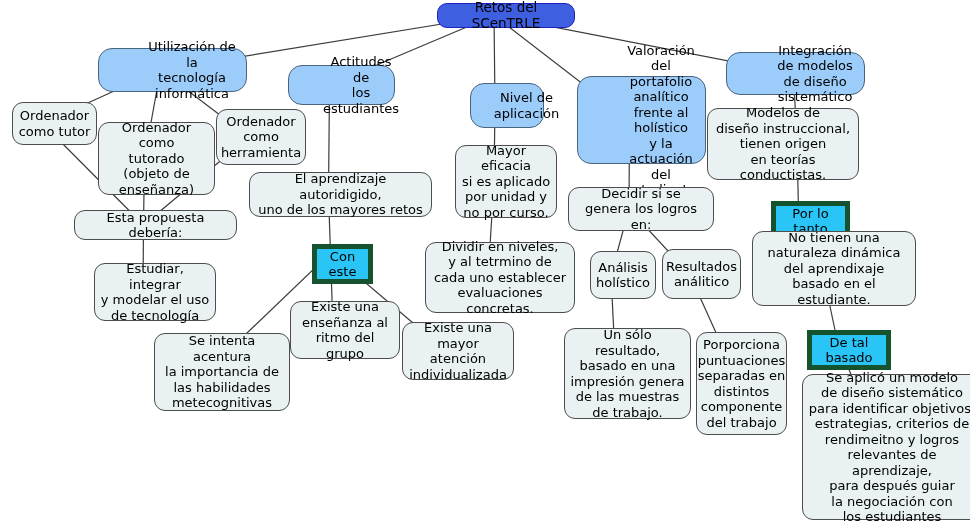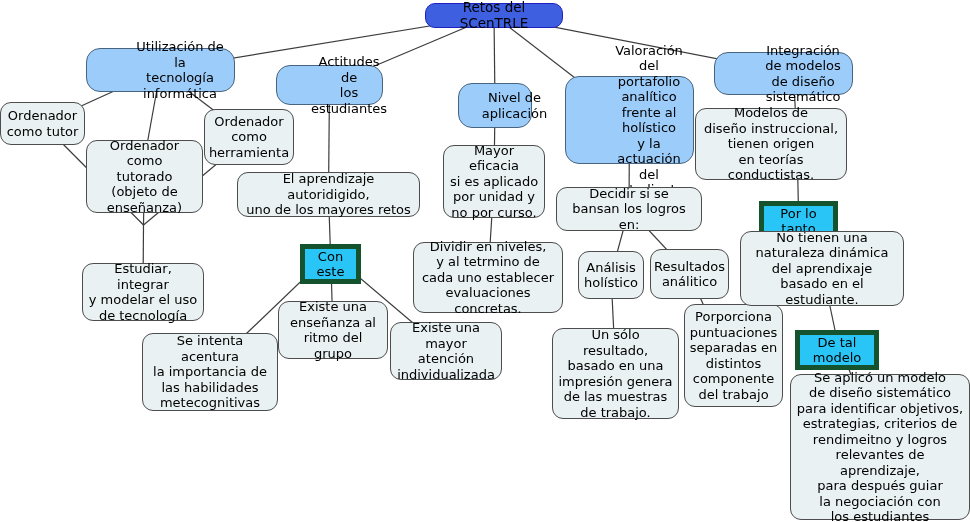--- a/index.html
+++ b/index.html
@@ -14,20 +14,21 @@
   #edges-svg{position:absolute;left:0;top:0;z-index:0;}
   .node{
     position:absolute;
     z-index:1;
     box-sizing:border-box;
     display:flex;align-items:center;justify-content:center;
     text-align:center;
     white-space:pre-line;
     font-size:13px;line-height:15.5px;
     padding:2px 5px;
+    margin-left:12px;
   }
   .node.root{
     background:#3d5fe0;
     border:1.5px solid #1f22c0;
     border-radius:10px;
     font-size:13.5px;
   }
   .node.topic{
     background:#9cccfa;
     border:1px solid #49647e;
@@ -93,27 +94,28 @@
   <div class="node topic" style="left:565px;top:76px;width:129px;height:88px">Valoración del
 portafolio analítico
 frente al holístico
 y la actuación del
 estudiante</div>
   <div class="node topic" style="left:714px;top:52px;width:139px;height:43px">Integración de modelos
 de diseño sistemático</div>
 
   <div class="node leaf" style="left:0px;top:102px;width:85px;height:43px">Ordenador
 como tutor</div>
-  <div class="node leaf" style="left:86px;top:140px;width:117px;height:73px">Ordenador como
+  <div class="node leaf" style="left:86px;top:122px;width:117px;height:73px">Ordenador como
 tutorado
 (objeto de
 enseñanza)</div>
   <div class="node leaf" style="left:204px;top:109px;width:90px;height:56px">Ordenador
 como
 herramienta</div>
+  <div class="node leaf" style="left:62px;top:210px;width:163px;height:30px">Esta propuesta debería:</div>
   <div class="node leaf" style="left:82px;top:263px;width:122px;height:58px">Estudiar, integrar
 y modelar el uso
 de tecnología</div>
   <div class="node leaf" style="left:237px;top:172px;width:183px;height:45px">El aprendizaje autoridigido,
 uno de los mayores retos</div>
 
   <div class="node link" style="left:300px;top:244px;width:61px;height:18px">Con este</div>
 
   <div class="node leaf" style="left:142px;top:333px;width:136px;height:78px">Se intenta acentura
 la importancia de
@@ -129,47 +131,47 @@
   <div class="node leaf" style="left:443px;top:145px;width:102px;height:73px">Mayor eficacia
 si es aplicado
 por unidad y
 no por curso.</div>
   <div class="node leaf" style="left:413px;top:242px;width:150px;height:71px">Dividir en niveles,
 y al tetrmino de
 cada uno establecer
 evaluaciones concretas.</div>
 
   <div class="node leaf" style="left:556px;top:187px;width:146px;height:44px">Decidir si se
-bansan los logros en:</div>
+genera los logros en:</div>
   <div class="node leaf" style="left:578px;top:251px;width:66px;height:48px">Análisis
 holístico</div>
   <div class="node leaf" style="left:650px;top:249px;width:79px;height:50px">Resultados
 análitico</div>
   <div class="node leaf" style="left:552px;top:328px;width:127px;height:91px">Un sólo resultado,
 basado en una
 impresión genera
 de las muestras
 de trabajo.</div>
-  <div class="node leaf" style="left:684px;top:304px;width:99px;height:103px">Porporciona
+  <div class="node leaf" style="left:684px;top:332px;width:91px;height:103px">Porporciona
 puntuaciones
 separadas en
 distintos
 componente
 del trabajo</div>
 
   <div class="node leaf" style="left:695px;top:108px;width:152px;height:72px">Modelos de
 diseño instruccional,
 tienen origen
 en teorías conductistas.</div>
   <div class="node link" style="left:759px;top:201px;width:79px;height:19px">Por lo tanto</div>
   <div class="node leaf" style="left:740px;top:231px;width:164px;height:75px">No tienen una
 naturaleza dinámica
 del aprendixaje
 basado en el estudiante.</div>
-  <div class="node link" style="left:795px;top:330px;width:84px;height:19px">De tal modelo</div>
+  <div class="node link" style="left:795px;top:330px;width:84px;height:19px">De tal basado</div>
   <div class="node leaf" style="left:790px;top:374px;width:180px;height:146px">Se aplicó un modelo
 de diseño sistemático
 para identificar objetivos,
 estrategias, criterios de
 rendimeitno y logros
 relevantes de aprendizaje,
 para después guiar
 la negociación con
 los estudiantes</div>
 </div>

